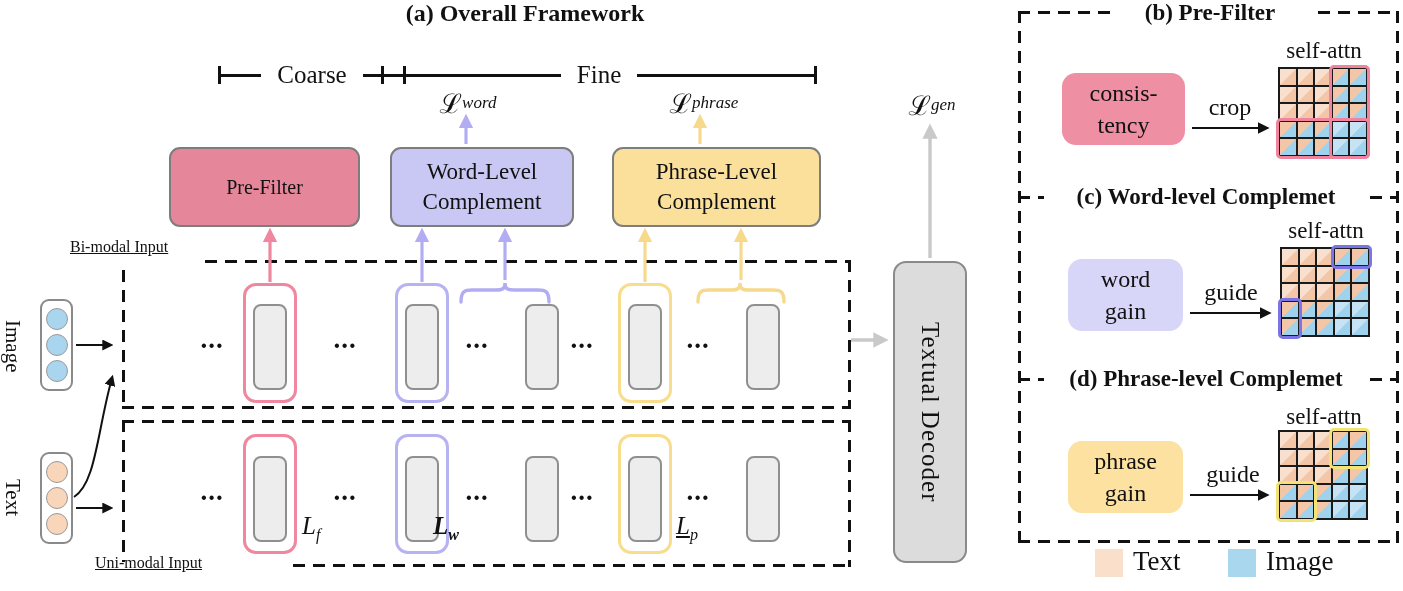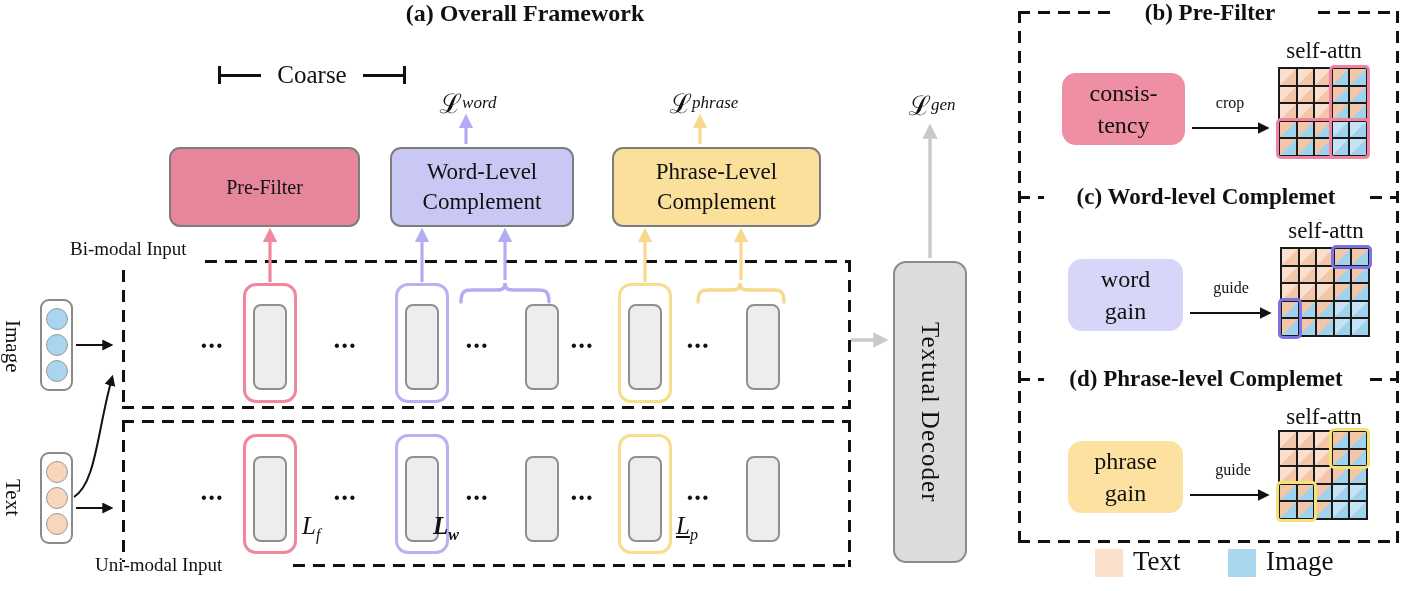--- a/index.html
+++ b/index.html
@@ -20,21 +20,21 @@
   
   .module{border:2.5px solid #7d7d7d;border-radius:11px;font-size:23px;line-height:1.3;}
   .m-pink{background:#e5869a;}
   .m-purple{background:#c9c7f4;}
   .m-yellow{background:#fbe09c;}
   
   .loss{font-size:27px;white-space:nowrap;}
   .loss sub{font-style:italic;font-size:17px;}
   .seq-l{font-size:25px;font-style:italic;white-space:nowrap;}
   .seq-l sub{font-size:16px;}
-  .inlabel{font-size:19px;white-space:nowrap;}
+  .inlabel{font-size:16px;white-space:nowrap;text-decoration:underline;}
   
   .stack{width:33px;height:92px;border:2px solid #8a8a8a;border-radius:9px;display:flex;flex-direction:column;align-items:center;justify-content:center;gap:4px;box-sizing:border-box;}
   .circle{width:22px;height:22px;border-radius:50%;border:1.5px solid #9a9a9a;box-sizing:border-box;}
   .c-blue{background:#a9d6ee;}
   .c-peach{background:#f9d5ba;}
   .vlabel{writing-mode:vertical-rl;font-size:21px;display:flex;align-items:center;justify-content:center;}
   
   .token{width:34px;height:86px;background:#ededed;border:2px solid #8f8f8f;border-radius:8px;box-sizing:border-box;}
   .outline{width:54px;height:120px;border-radius:13px;box-sizing:border-box;background:transparent;}
   .o-pink{border:3.5px solid #f0879f;}
@@ -42,21 +42,21 @@
   .o-yellow{border:3.5px solid #f8dd8d;}
   .dots{font-size:27px;font-weight:600;letter-spacing:1px;width:44px;text-align:center;}
   
   .decoder{width:74px;height:302px;background:#dcdcdc;border:2.5px solid #8a8a8a;border-radius:13px;box-sizing:border-box;}
   .decoder .vtext{writing-mode:vertical-rl;font-size:25px;width:100%;height:100%;display:flex;align-items:center;justify-content:center;letter-spacing:1px;}
   
   .sbox{border-radius:14px;font-size:24px;line-height:1.35;}
   .s-pink{background:#ee8fa3;}
   .s-purple{background:#d7d5f8;}
   .s-yellow{background:#fce1a0;}
-  .alabel{font-size:16px;white-space:nowrap;text-align:right;}
+  .alabel{font-size:24px;white-space:nowrap;text-align:right;}
   .attn{font-size:23px;white-space:nowrap;}
   .grid{position:absolute;width:87.5px;height:87.5px;border:1.5px solid #1a1a1a;box-sizing:content-box;}
   .cell{position:absolute;width:17.5px;height:17.5px;border:1px solid #1a1a1a;box-sizing:border-box;}
   .cell.tt{background:linear-gradient(to bottom right,#f9dfce 49.5%,#f2c6a6 50.5%);}
   .cell.ti{background:linear-gradient(to bottom right,#f2c6a6 49.5%,#9fd2ec 50.5%);}
   .cell.ii{background:linear-gradient(to bottom right,#c5e3f4 49.5%,#9fd2ec 50.5%);}
   .hl{position:absolute;border-radius:5px;box-sizing:border-box;}
   .hl-b{border:3.5px solid #f0849f;}
   .hl-c{border:3.5px solid #7b73e6;}
   .hl-d{border:3.5px solid #f3e377;}
@@ -68,20 +68,27 @@
 <body>
 
 <div id="canvas">
 
   <div class="abs ctr title" style="left:290px;top:0px;width:470px;height:26px;">(a) Overall Framework</div>
 
   <div class="abs bracket" style="left:174px;top:62px;width:188px;margin-left:44px;">
     <div class="tick"></div>
       <div class="line"></div>
     <div class="lbl">Coarse</div>
+    <div class="line"></div>
+      <div class="tick"></div>
+  </div>
+  <div class="abs bracket" style="left:381px;top:62px;width:436px;">
+    <div class="tick"></div>
+      <div class="line"></div>
+    <div class="lbl">Fine</div>
     <div class="line"></div>
       <div class="tick"></div>
   </div>
 
   <div class="abs ctr loss" style="left:428px;top:84px;width:80px;">
       <span>ℒ</span>
       <sub>word</sub>
     </div>
   <div class="abs ctr loss" style="left:662px;top:84px;width:84px;">
       <span>ℒ</span>

